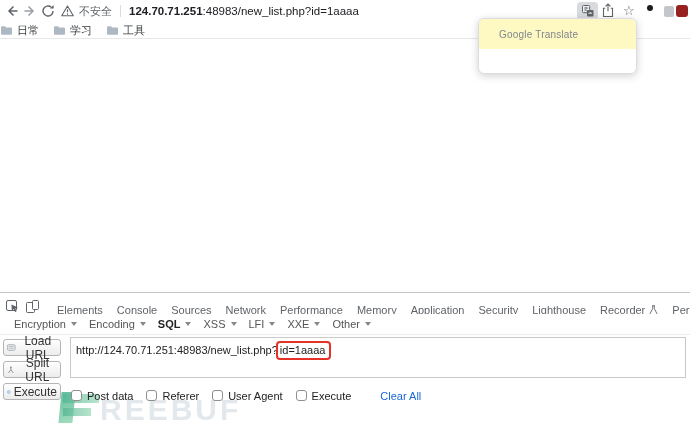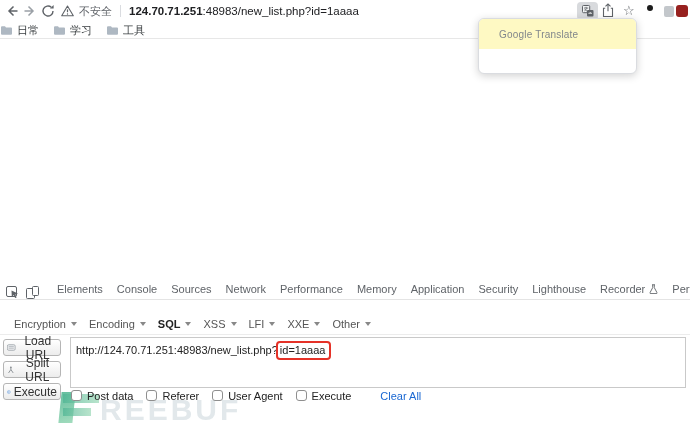--- a/index.html
+++ b/index.html
@@ -35,38 +35,38 @@
   .tl-tabs{display:flex;align-items:center;height:25px;border-bottom:1px solid #e4e4e4;padding:0 6px;}
   .tl-tab{font-size:10.5px;color:#3c4043;padding:0 8px;height:25px;line-height:25px;white-space:nowrap;}
   .tl-tab.active{color:#1a73e8;border-bottom:2px solid #1a73e8;}
   .tl-dots{margin-left:auto;font-family:"DejaVu Sans",sans-serif;font-size:11px;color:#5f6368;padding:0 5px;}
   .tl-close{font-size:13px;color:#5f6368;padding:0 4px;}
   .tl-body{height:30px;background:#fef9c3;display:flex;align-items:center;padding-left:20px;}
   .tl-brand{font-size:10px;color:#80868b;letter-spacing:.2px;}
 
   
   .dt-topline{position:absolute;top:292px;left:0;width:690px;height:1px;background:#c4c4c4;z-index:2;}
-  .dt-tabbar{position:absolute;top:279px;left:0;width:690px;height:21px;background:#fff;
-             border-bottom:1px solid #e4e4e4;display:flex;align-items:flex-end;z-index:2;}
+  .dt-tabbar{position:absolute;top:300px;left:0;width:690px;height:21px;background:#fff;
+             border-bottom:1px solid #e4e4e4;display:flex;align-items:flex-start;z-index:2;}
   .dt-icon{margin-left:6px;display:flex;align-items:center;}
   .dt-sep{width:1px;height:14px;background:#dcdcdc;margin:0 5px 0 6px;}
   .dt-tab{height:20px;line-height:20px;padding:0 7px;font-size:11px;color:#5f6368;display:flex;align-items:center;gap:4px;white-space:nowrap;}
 
   .hb-menubar{position:absolute;top:314px;left:0;width:690px;height:21px;background:#fff;
               border-bottom:1px solid #ececec;display:flex;align-items:center;padding-left:8px;z-index:2;}
   .hb-menu{font-size:11px;color:#555;padding:0 6px;display:flex;align-items:center;gap:5px;white-space:nowrap;}
   .hb-menu.em{font-weight:bold;color:#222;}
   .caret{width:0;height:0;border-left:3px solid transparent;border-right:3px solid transparent;border-top:4px solid #888;}
 
   .hb-btn{position:absolute;left:3px;width:58px;height:17px;border:1px solid #b5b5b5;border-radius:3px;
           background:linear-gradient(#ffffff,#ececec);font-size:12px;color:#333;display:flex;align-items:center;
           justify-content:flex-start;gap:3px;padding:0 3px;font-family:inherit;z-index:2;}
   .b1{top:339px;} .b2{top:361px;} .b3{top:383px;}
 
-  .urlbox{position:absolute;left:70px;top:337px;width:616px;height:51px;border:1px solid #c9c9c9;background:#fff;
+  .urlbox{position:absolute;left:70px;top:337px;width:616px;height:41px;border:1px solid #c9c9c9;background:#fff;
           font-size:11px;color:#222;padding:5px 5px;line-height:15px;z-index:2;}
   .hl{border:2px solid #e53228;border-radius:4px;padding:1px 4px 2px 2px;margin-left:-2px;}
 
   .opt-row{position:absolute;left:71px;top:388px;height:15px;display:flex;align-items:center;gap:13px;z-index:2;}
   .opt{display:flex;align-items:center;gap:5px;font-size:11px;color:#222;}
   .cb{width:11px;height:11px;border:1px solid #8f8f8f;border-radius:3px;background:#fff;}
   .clear-all{font-size:11px;color:#1967d2;margin-left:16px;text-decoration:none;}
 
   
   .wm{position:absolute;left:60px;top:392px;z-index:1;}

